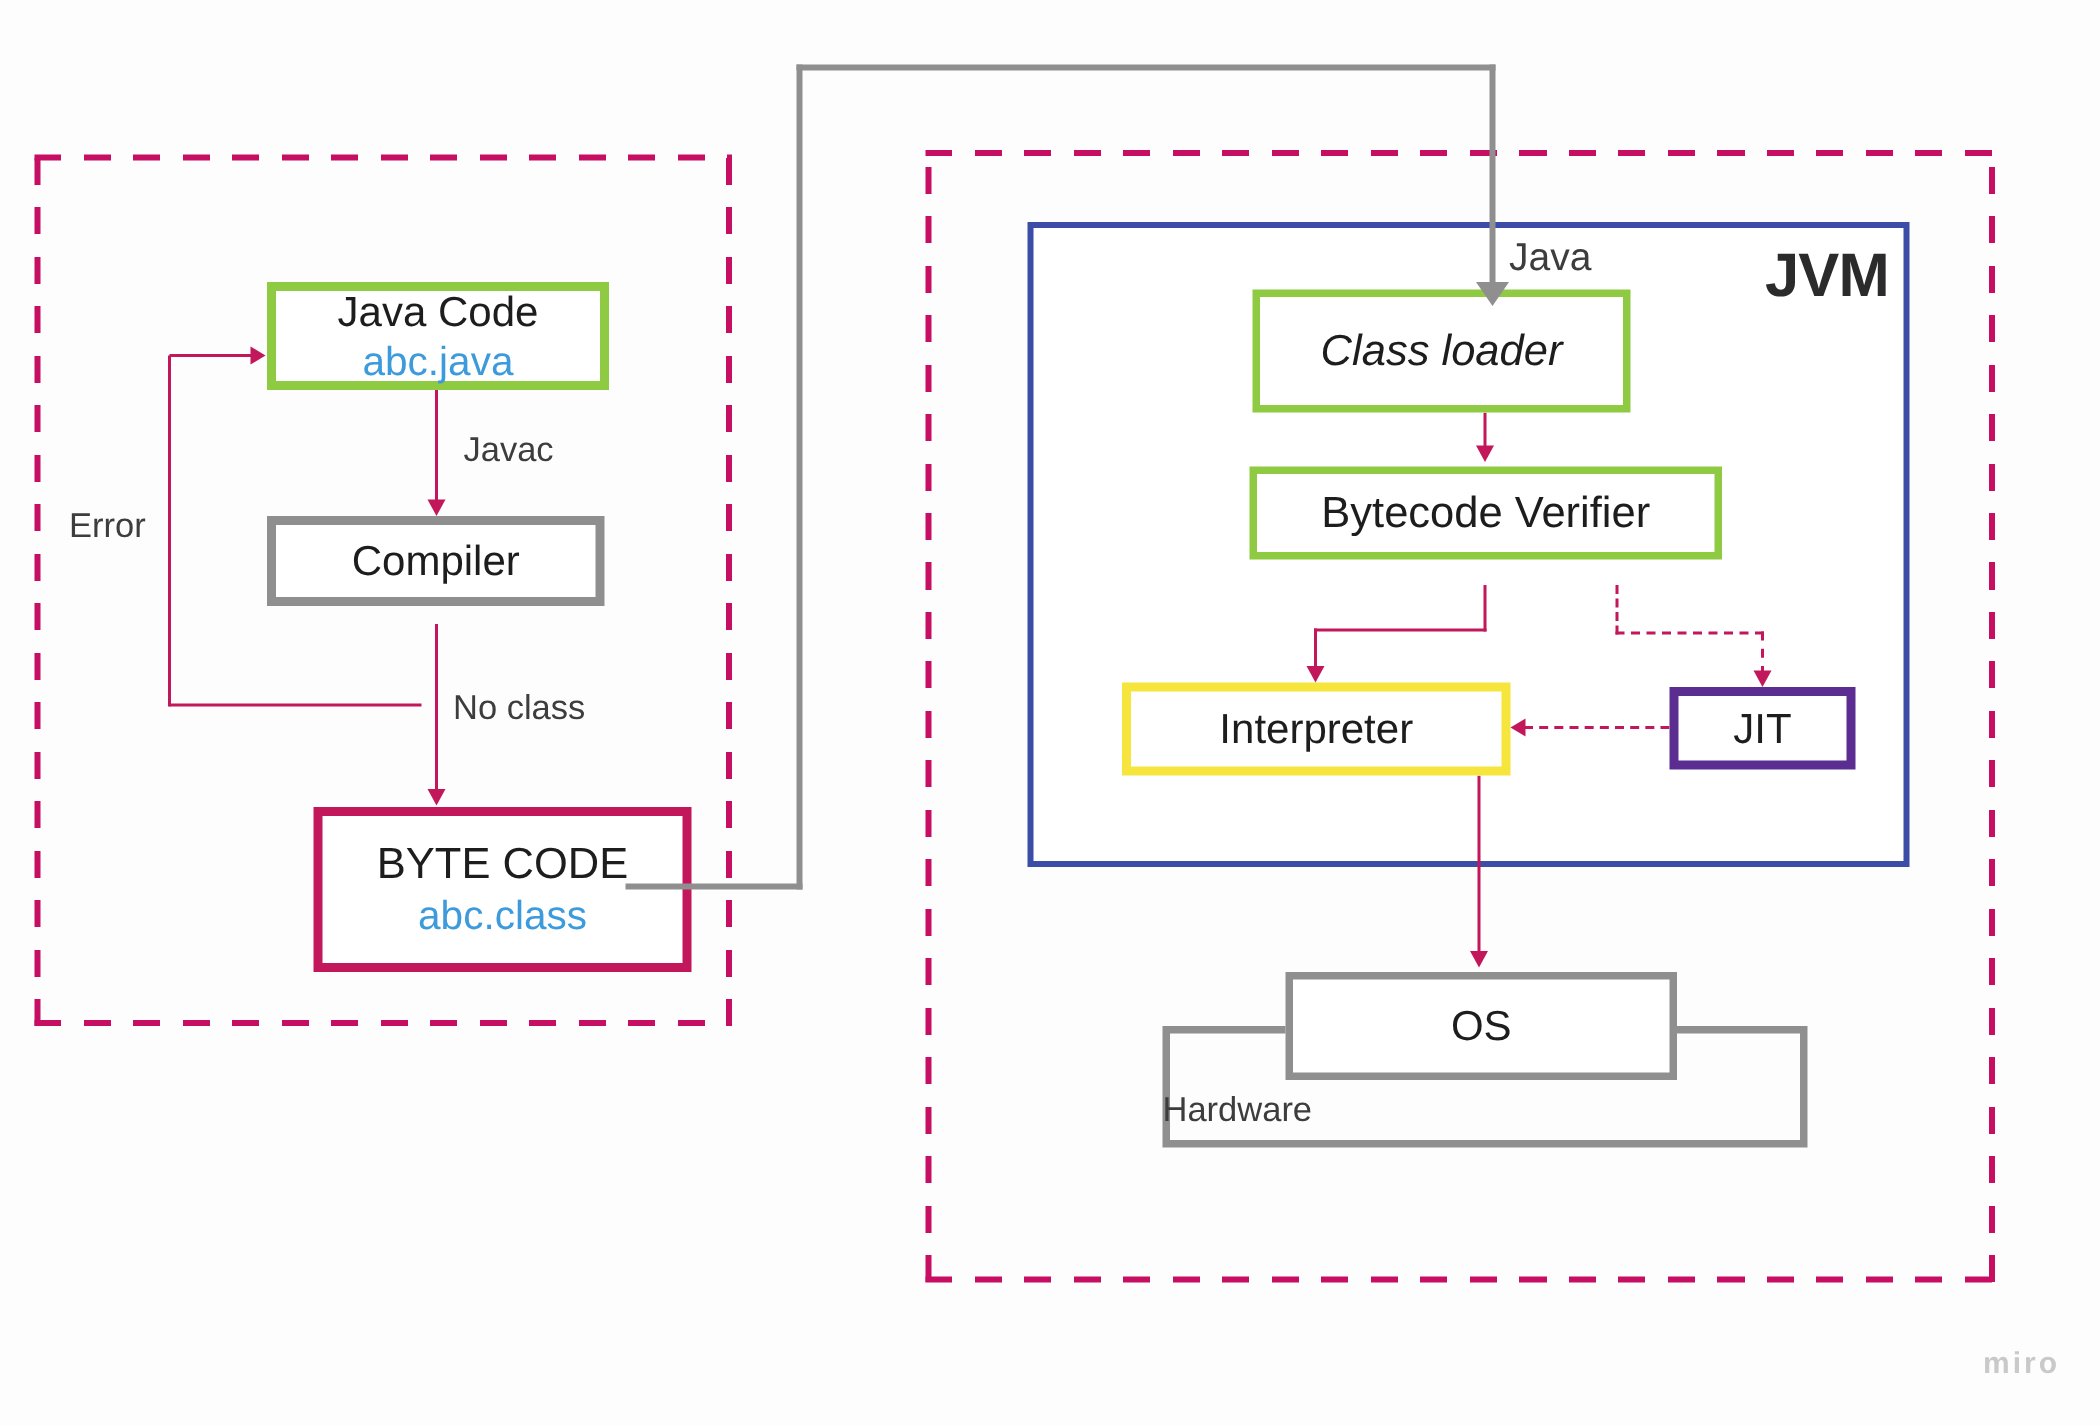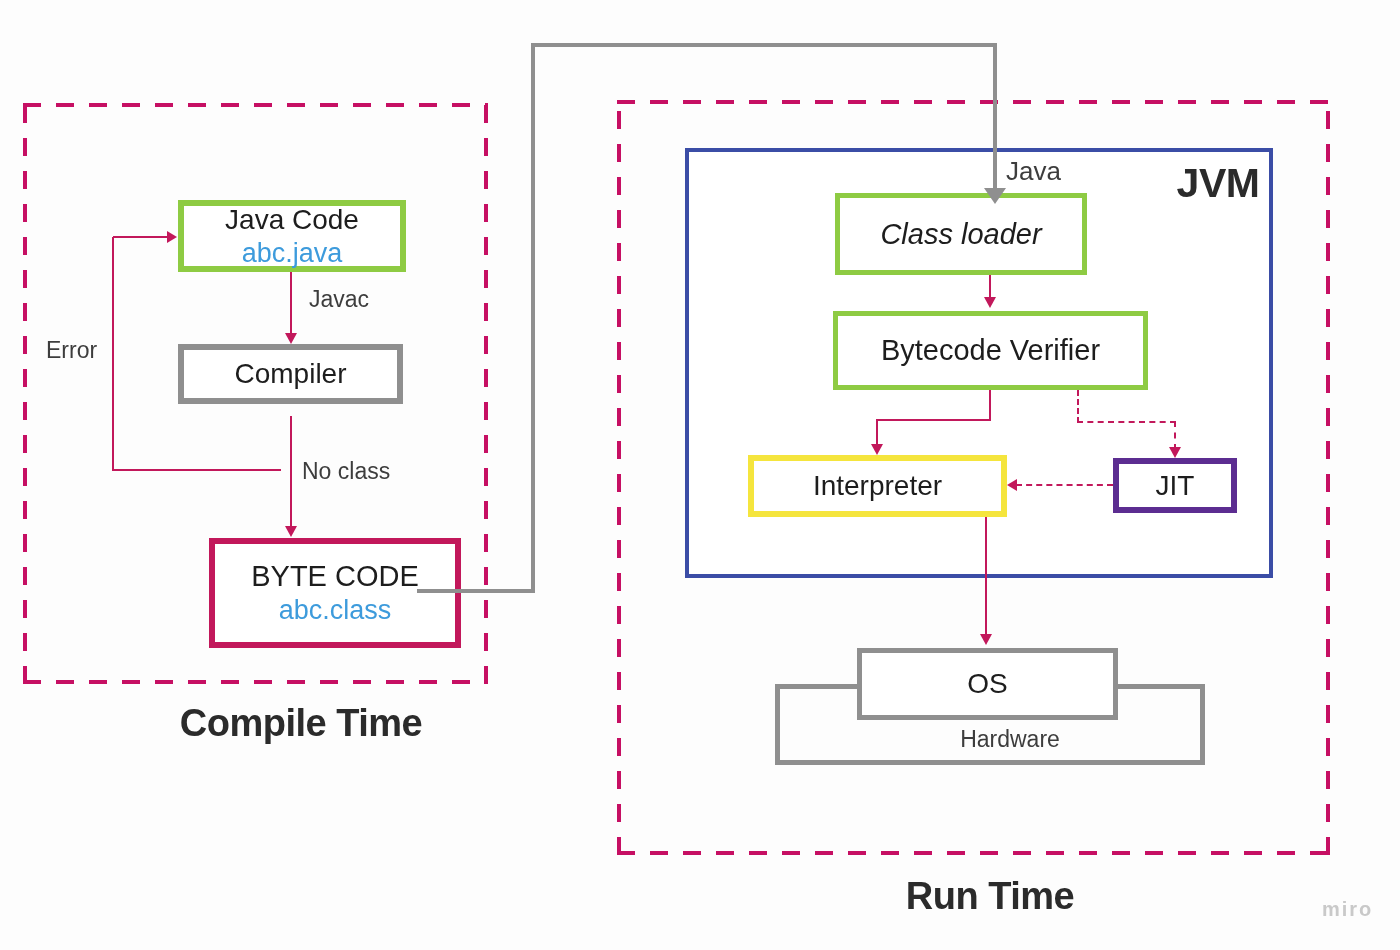--- a/index.html
+++ b/index.html
@@ -49,21 +49,21 @@
   .anno{position:absolute;font-size:23px;color:var(--anno);z-index:2;white-space:nowrap;}
   .heading{position:absolute;font-weight:700;font-size:38px;color:var(--heading);text-align:center;letter-spacing:-0.5px;z-index:2;}
 </style>
 </head>
 <body>
 
 <div class="canvas">
 
   <div class="dashed-rect" style="left:23px;top:103px;width:465px;height:581px;"></div>
 
-  <div class="node" style="left:178px;top:200px;width:228px;height:72px;border:6px solid var(--green);">
+  <div class="node" style="left:178px;top:188px;width:228px;height:72px;border:6px solid var(--green);">
     <div class="t">Java Code</div>
     <div class="sub">abc.java</div>
   </div>
 
   <div class="node" style="left:178px;top:344px;width:225px;height:60px;border:6px solid var(--gray);">
     <div class="t">Compiler</div>
   </div>
 
   <div class="node" style="left:165px;top:538px;width:252px;height:110px;border:6px solid var(--crimson);margin-left:44px;">
     <div class="t" style="font-size:29px;">BYTE CODE</div>
@@ -77,21 +77,20 @@
   <div class="line" style="left:290px;top:416px;width:2px;height:113px;"></div>
   <div class="arr down" style="left:285px;top:526px;"></div>
   <div class="anno" style="left:302px;top:458px;">No class</div>
 
   <div class="line" style="left:113px;top:469px;width:168px;height:2px;"></div>
   <div class="line" style="left:112px;top:237px;width:2px;height:234px;"></div>
   <div class="line" style="left:113px;top:236px;width:56px;height:2px;"></div>
   <div class="arr right" style="left:167px;top:231px;"></div>
   <div class="anno" style="left:46px;top:337px;">Error</div>
 
-  <div class="heading" style="left:101px;top:702px;width:400px;">Compile Time</div>
 
   <div class="gline" style="left:417px;top:589px;width:118px;height:4px;"></div>
   <div class="gline" style="left:531px;top:43px;width:4px;height:550px;"></div>
   <div class="gline" style="left:531px;top:43px;width:466px;height:4px;"></div>
   <div class="gline" style="left:993px;top:43px;width:4px;height:148px;"></div>
   <div class="arr gdown" style="left:984px;top:188px;"></div>
 
   <div class="dashed-rect" style="left:617px;top:100px;width:713px;height:755px;"></div>
 
   <div class="abs" style="left:685px;top:148px;width:588px;height:430px;border:4px solid var(--blue);background:#fff;z-index:1;"></div>
@@ -100,21 +99,21 @@
 
   <div class="anno" style="left:1006px;top:156px;font-size:26px;z-index:7;">Java</div>
 
   <div class="node" style="left:835px;top:193px;width:252px;height:82px;border:5px solid var(--green);font-style:italic;">
     <div class="t" style="font-size:29px;">Class loader</div>
   </div>
 
   <div class="line" style="left:989px;top:275px;width:2px;height:25px;"></div>
   <div class="arr down" style="left:984px;top:297px;"></div>
 
-  <div class="node" style="left:833px;top:311px;width:315px;height:79px;border:5px solid var(--green);">
+  <div class="node" style="left:833px;top:311px;width:315px;height:62px;border:5px solid var(--green);">
     <div class="t" style="font-size:29px;">Bytecode Verifier</div>
   </div>
 
   <div class="line" style="left:989px;top:390px;width:2px;height:31px;"></div>
   <div class="line" style="left:876px;top:419px;width:115px;height:2px;"></div>
   <div class="line" style="left:876px;top:419px;width:2px;height:28px;"></div>
   <div class="arr down" style="left:871px;top:444px;"></div>
 
   <div class="dline-v" style="left:1077px;top:390px;height:33px;"></div>
   <div class="dline-h" style="left:1077px;top:421px;width:99px;"></div>
@@ -129,22 +128,21 @@
     <div class="t">JIT</div>
   </div>
 
   <div class="dline-h" style="left:1016px;top:484px;width:97px;"></div>
   <div class="arr left" style="left:1007px;top:479px;"></div>
 
   <div class="line" style="left:985px;top:517px;width:2px;height:120px;"></div>
   <div class="arr down" style="left:980px;top:634px;"></div>
 
   <div class="abs" style="left:775px;top:684px;width:430px;height:81px;border:5px solid var(--gray);background:transparent;z-index:1;"></div>
-  <div class="anno" style="left:775px;top:726px;width:430px;text-align:center;z-index:2;padding-left:20px;">Hardware</div>
+  <div class="anno" style="left:775px;top:726px;width:430px;text-align:left;z-index:2;">Hardware</div>
   <div class="node" style="left:857px;top:648px;width:261px;height:72px;border:5px solid var(--gray);">
     <div class="t">OS</div>
   </div>
 
-  <div class="heading" style="left:790px;top:875px;width:400px;">Run Time</div>
 
   <div class="abs" style="left:1322px;top:898px;font-size:20px;font-weight:700;letter-spacing:2px;color:#c9c9c9;z-index:2;text-align:center;">miro</div>
 
 </div>
 
 </body></html>

